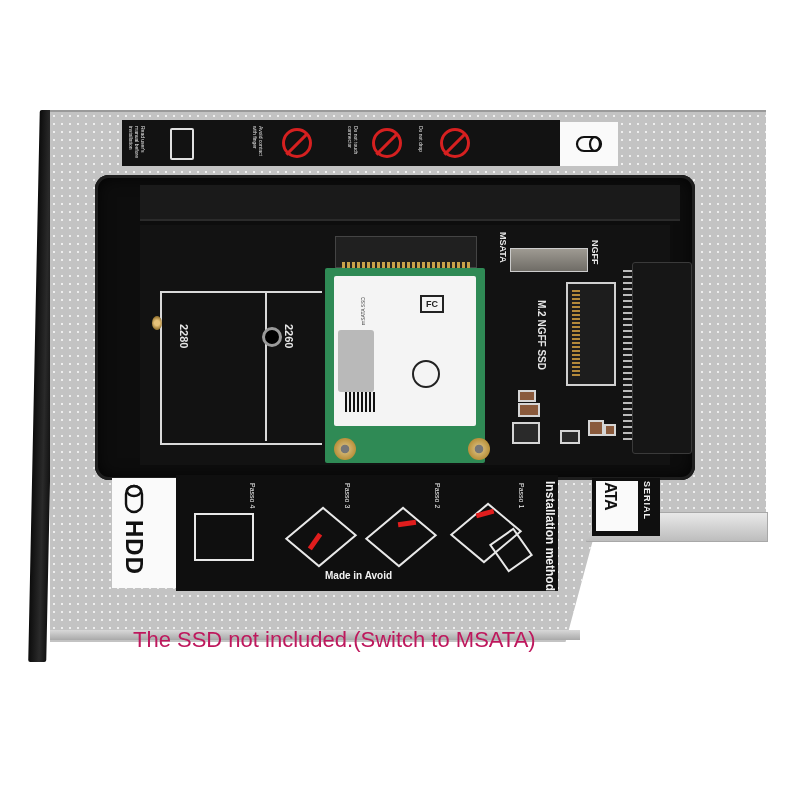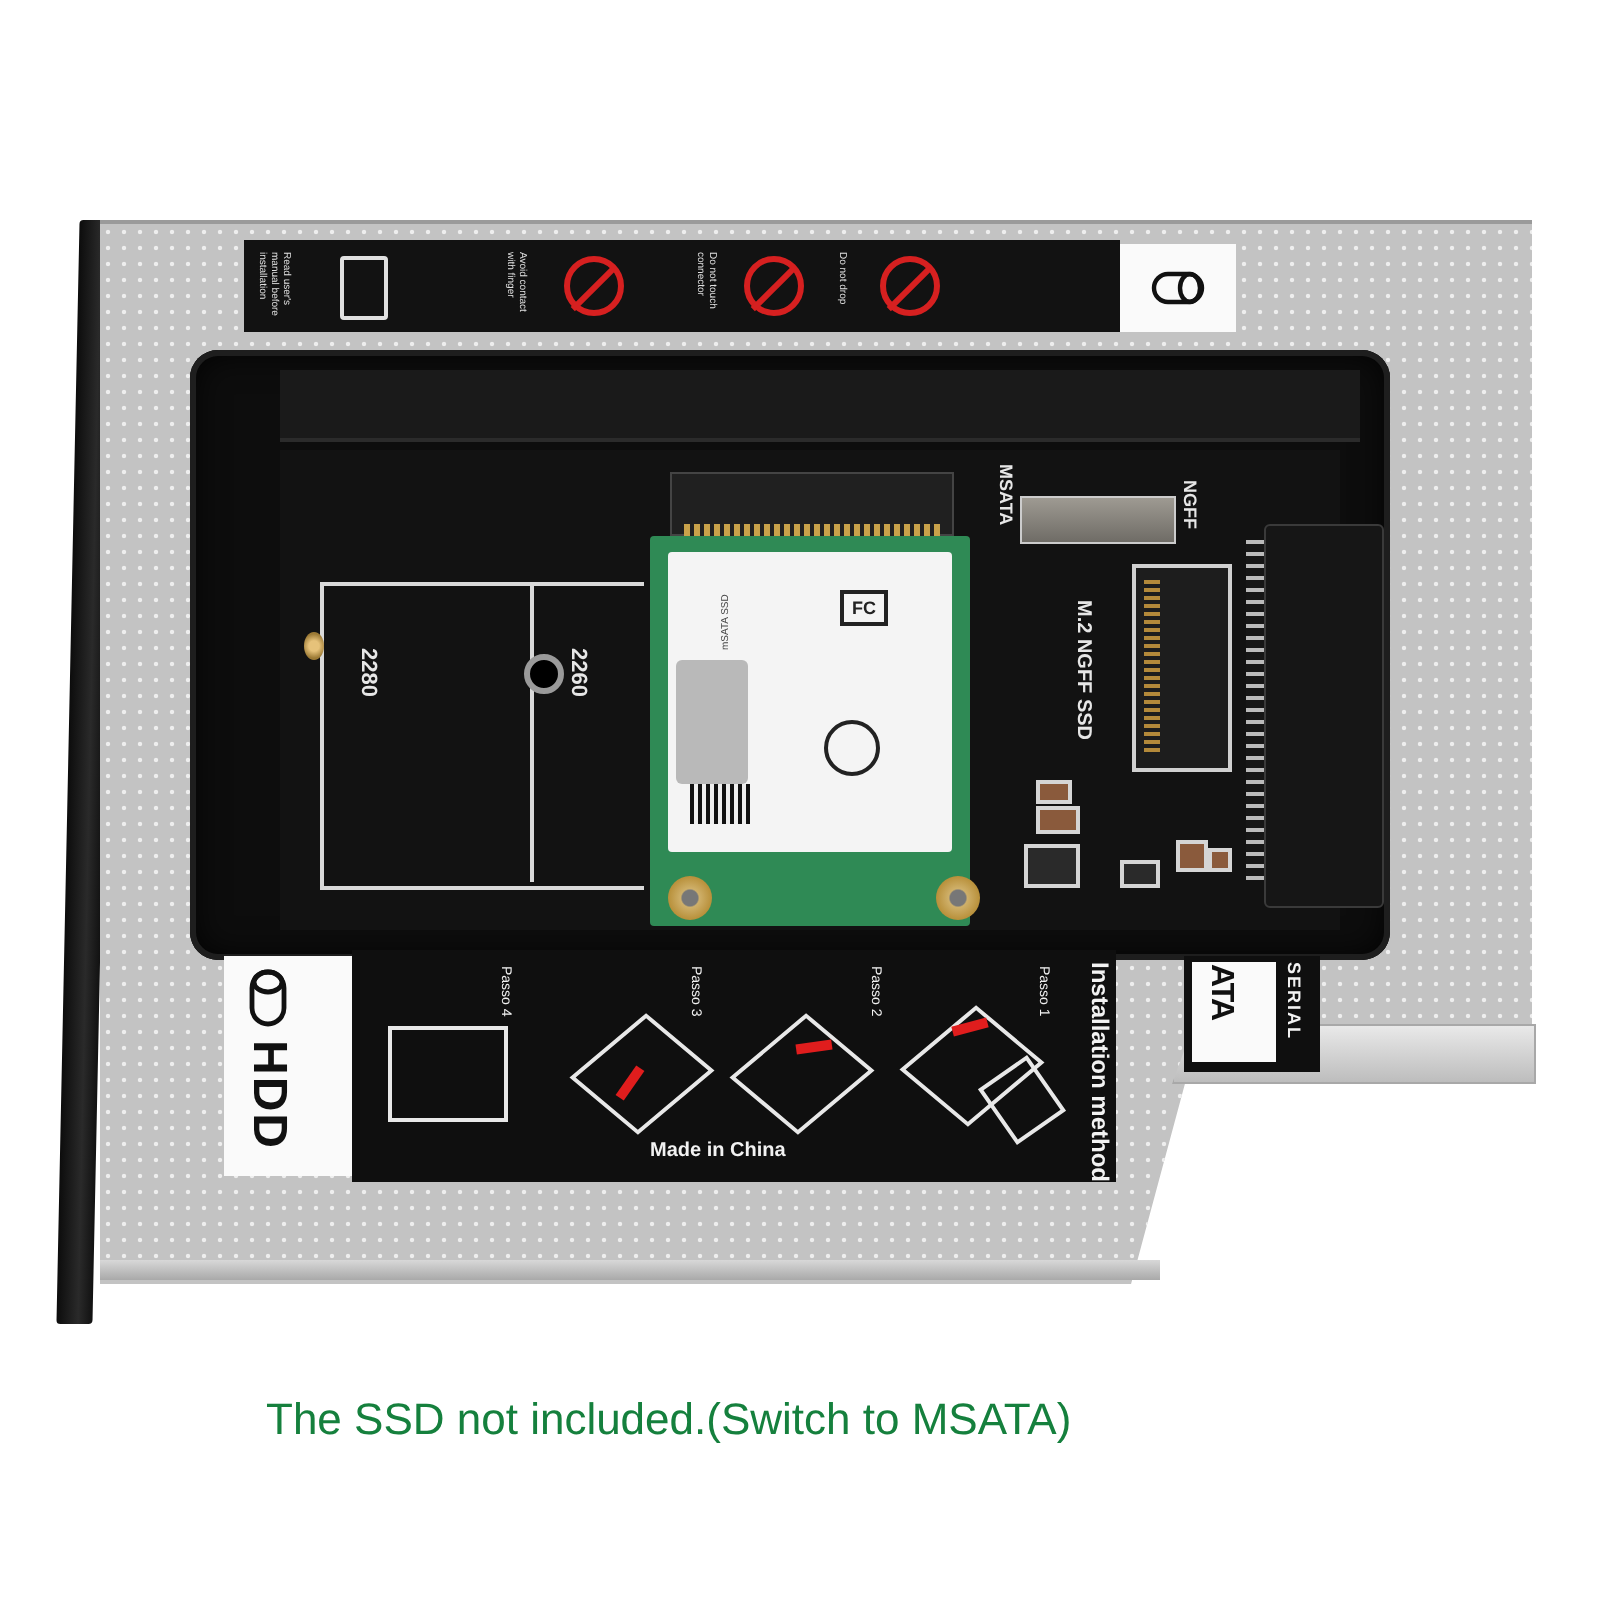--- a/index.html
+++ b/index.html
@@ -48,21 +48,21 @@
   .hdd-text{left:120px;top:520px;font-size:24px;font-weight:bold;color:#111;writing-mode:vertical-rl;letter-spacing:1px;}
   .passo{color:#f0f0f0;font-size:7px;writing-mode:vertical-rl;position:absolute;}
   .step{position:absolute;border:2px solid #e8e8e8;width:46px;height:40px;transform:rotate(-40deg) skewX(10deg);}
   .arrow{position:absolute;background:#e01d1d;width:18px;height:5px;}
   .install-title{left:543px;top:481px;color:#f2f2f2;font-size:12px;font-weight:bold;writing-mode:vertical-rl;}
   .made-in{left:325px;top:570px;color:#f2f2f2;font-size:10px;font-weight:bold;}
   .sata-sticker{left:592px;top:478px;width:68px;height:58px;background:#0f0f0f;}
   .ata-box{left:596px;top:481px;width:42px;height:50px;background:#fafafa;}
   .ata-text{left:601px;top:482px;color:#111;font-size:16px;font-weight:900;writing-mode:vertical-rl;letter-spacing:-1px;}
   .serial-text{left:642px;top:481px;color:#f2f2f2;font-size:9px;font-weight:bold;writing-mode:vertical-rl;letter-spacing:1px;}
-  .caption{left:133px;top:697px;font-size:22px;color:#15803d;white-space:nowrap;}
+  .caption{left:133px;top:627px;font-size:22px;color:#be185d;white-space:nowrap;}
   .rail{left:586px;top:512px;width:180px;height:28px;background:linear-gradient(#e9e9e9,#bdbdbd);border:1px solid #a8a8a8;clip-path:polygon(0 100%,6% 0,100% 0,100% 100%);}
 </style>
 </head>
 <body>
 
 <div class="abs bezel"></div>
 <div class="abs frame"></div>
 <div class="abs frame-edge"></div>
 <div class="abs rail"></div>
 
@@ -138,20 +138,20 @@
   <div class="arrow" style="left:130px;top:64px;transform:rotate(-55deg);"></div>
   <div class="passo" style="left:258px;top:8px;">Passo 2</div>
   <div class="step" style="left:200px;top:40px;"></div>
   <div class="arrow" style="left:222px;top:46px;transform:rotate(-8deg);"></div>
   <div class="passo" style="left:342px;top:8px;">Passo 1</div>
   <div class="step" style="left:285px;top:36px;"></div>
   <div class="arrow" style="left:300px;top:36px;transform:rotate(-15deg);"></div>
   <div style="position:absolute;left:320px;top:58px;width:26px;height:30px;border:2px solid #e8e8e8;transform:rotate(-35deg);"></div>
 </div>
 <div class="abs install-title">Installation method</div>
-<div class="abs made-in">Made in China</div>
+<div class="abs made-in">Made in Avoid</div>
 
 <div class="abs sata-sticker"></div>
 <div class="abs ata-box"></div>
 <div class="abs ata-text">ATA</div>
 <div class="abs serial-text">SERIAL</div>
 
 <div class="abs caption">The SSD not included.(Switch to MSATA)</div>
 
 </body></html>

